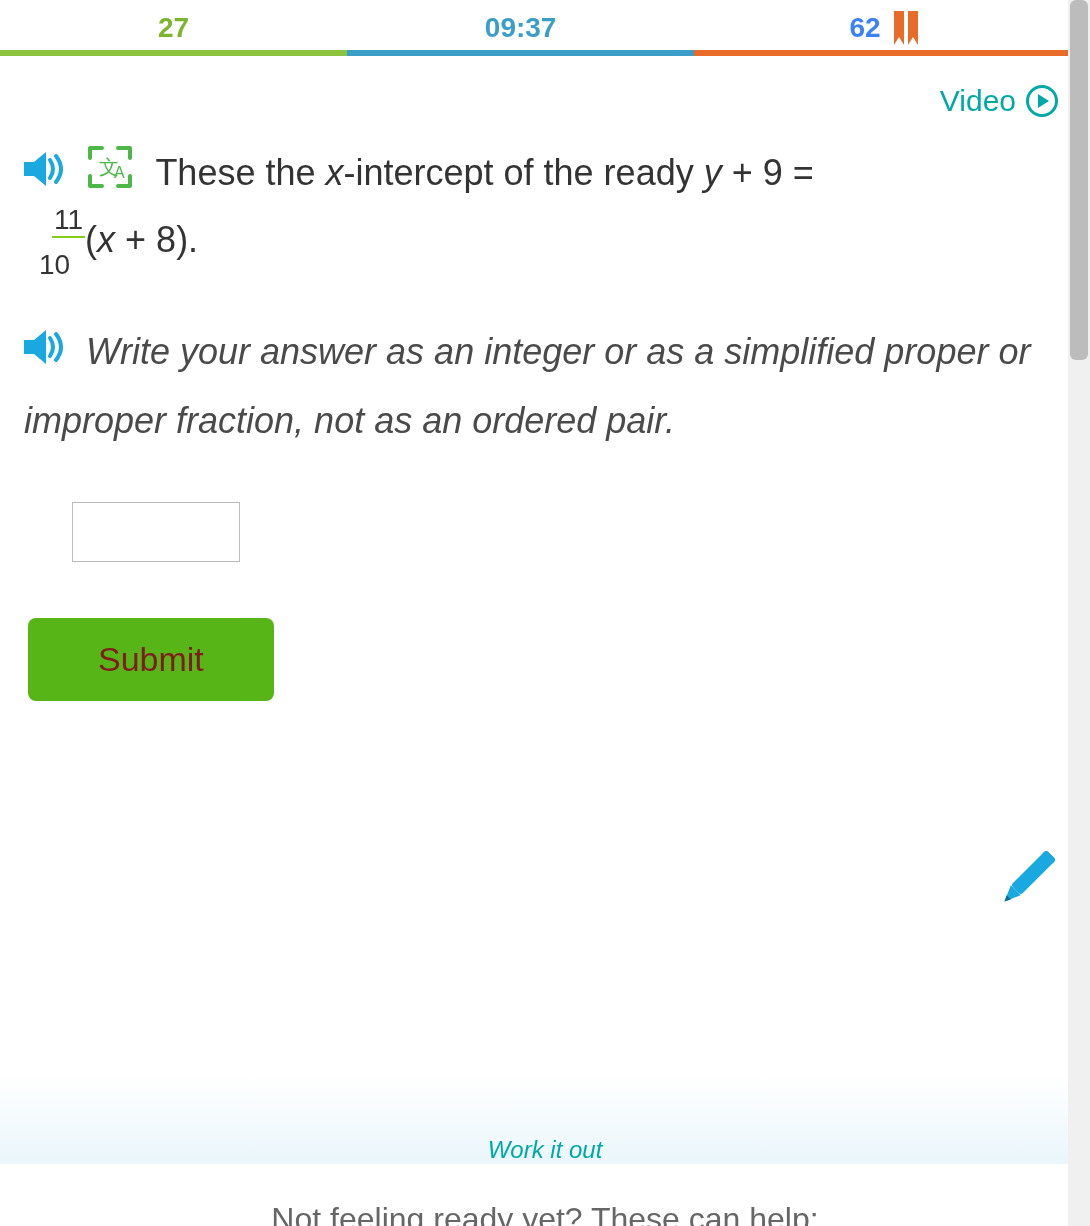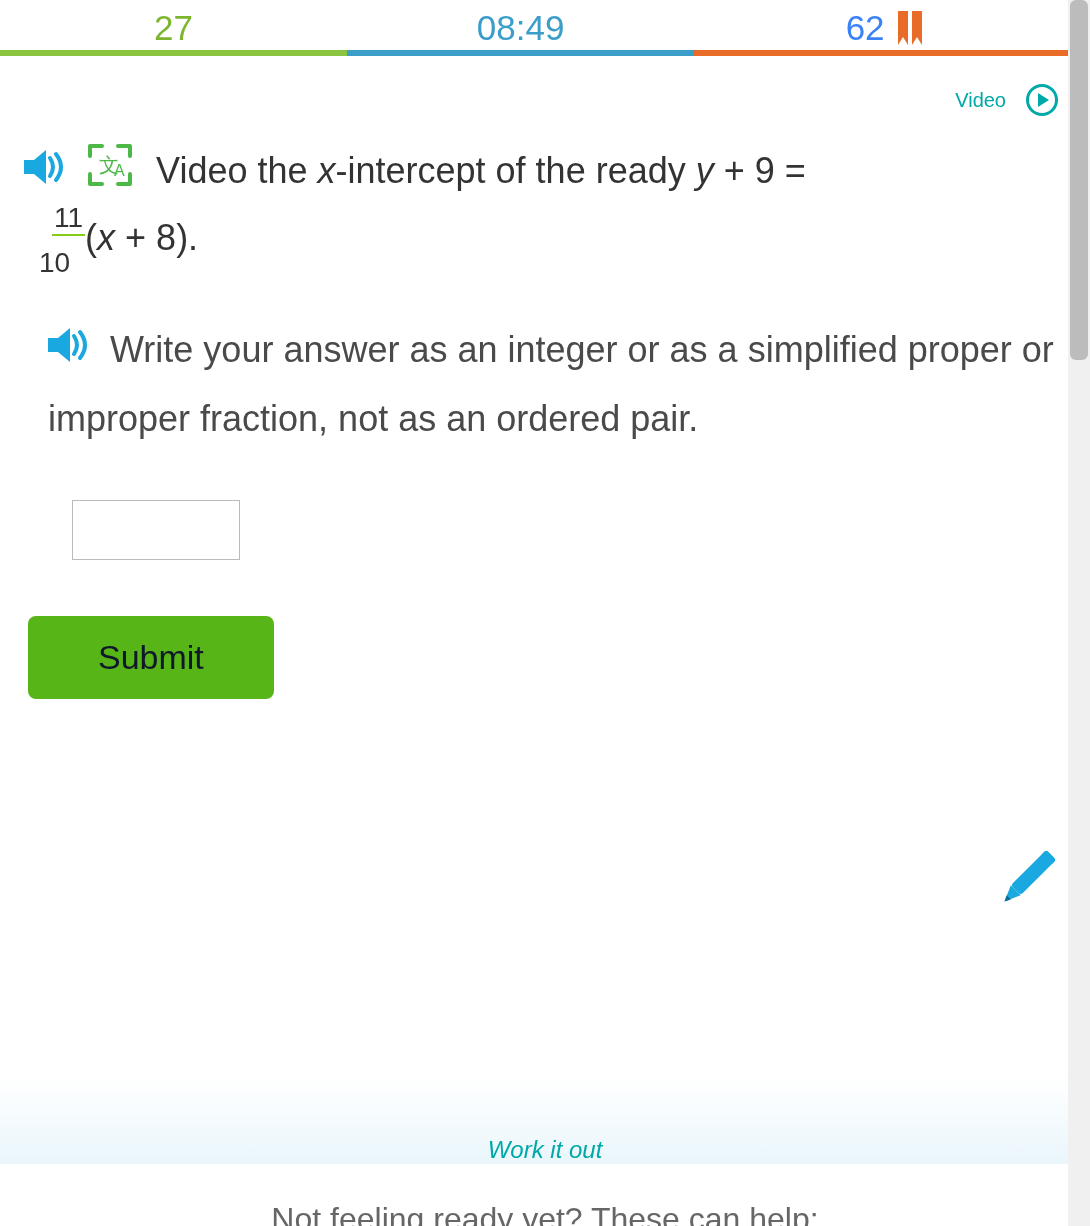--- a/index.html
+++ b/index.html
@@ -14,22 +14,23 @@
   .stats-bar {
     display: flex;
     height: 56px;
     border-bottom: 1px solid #ddd;
   }
   .stat-cell {
     flex: 1;
     display: flex;
     align-items: center;
     justify-content: center;
-    font-size: 35px;
+    font-size: 28px;
     position: relative;
+    font-weight: bold;
   }
   .stat-cell .underline {
     position: absolute;
     bottom: -1px;
     left: 0; right: 0;
     height: 6px;
   }
   .stat-green { color: #7db52e; }
   .stat-green .underline { background: #8bc53f; }
   .stat-blue { color: #3b9ec9; }
@@ -40,26 +41,26 @@
   .right-edge { width: 14px; background: #e86c28; }
 
   .content {
     padding: 20px 24px 0 24px;
     position: relative;
     height: calc(100% - 56px);
   }
   .video-link {
     text-align: right;
     color: #00a9a7;
-    font-size: 20px;
+    font-size: 30px;
     padding: 8px 8px 24px 0;
     display: flex;
     justify-content: flex-end;
     align-items: center;
-    gap: 20px;
+    gap: 10px;
   }
   .play-circle {
     width: 32px; height: 32px;
     border: 3px solid #00a9a7;
     border-radius: 50%;
     display: inline-flex;
     align-items: center;
     justify-content: center;
   }
   .play-tri {
@@ -91,41 +92,41 @@
     vertical-align: middle;
     text-align: center;
     font-size: 28px;
     line-height: 1;
   }
   .frac .num { border-bottom: 2px solid #84cc16; padding: 0 2px 2px; margin-left: 28px; }
   .frac .den { padding-top: 13px; }
 
   .instruction-block {
     font-size: 36px;
+    font-style: italic;
     color: #4a4a4a;
     line-height: 1.85;
     margin-bottom: 48px;
-    margin-left: 24px;
   }
 
   .answer-input {
     width: 168px;
     height: 60px;
     border: 1px solid #bbb;
     background: #fff;
     font-size: 28px;
     padding: 0 10px;
     margin-left: 48px;
     margin-bottom: 56px;
     display: block;
   }
 
   .submit-btn {
     background: #58b518;
-    color: #0f172a;
+    color: #7f1d1d;
     font-size: 34px;
     border: none;
     border-radius: 8px;
     padding: 22px 70px;
     cursor: pointer;
     margin-left: 4px;
   }
 
   .pencil {
     position: absolute;
@@ -173,21 +174,21 @@
 </style>
 </head>
 <body>
 
 <div class="stats-bar">
   <div class="stat-cell stat-green">
     <span>27</span>
     <div class="underline"></div>
   </div>
   <div class="stat-cell stat-blue">
-    <span>08:49</span>
+    <span>09:37</span>
     <div class="underline"></div>
   </div>
   <div class="stat-cell stat-orange">
     <span>62</span>
     <span class="ribbon-icon">
       <svg width="30" height="34" viewBox="0 0 30 34">
         <rect x="3" y="0" width="10" height="34" fill="#e86c28"></rect>
         <rect x="17" y="0" width="10" height="34" fill="#e86c28"></rect>
         <polygon points="3,34 8,26 13,34" fill="#fff"></polygon>
         <polygon points="17,34 22,26 27,34" fill="#fff"></polygon>
@@ -214,21 +215,21 @@
         <path d="M32 6 Q42 19 32 32" stroke="#1aa8e0" stroke-width="4" fill="none" stroke-linecap="round"></path>
       </svg>
     </span>
     <span class="translate-icon">
       <svg width="48" height="42" viewBox="0 0 48 42">
         <path d="M4 2 L4 12 M4 2 L16 2 M4 40 L4 30 M4 40 L16 40 M44 2 L44 12 M44 2 L32 2 M44 40 L44 30 M44 40 L32 40" stroke="#4db848" stroke-width="4" fill="none" stroke-linecap="round"></path>
         <text x="13" y="28" font-size="20" fill="#4db848" font-family="sans-serif">文</text>
         <text x="28" y="32" font-size="16" fill="#4db848" font-family="sans-serif">A</text>
       </svg>
     </span>
-    <span>Video the </span><i>x</i><span>-intercept of the ready </span><i>y</i> + 9 =
+    <span>These the </span><i>x</i><span>-intercept of the ready </span><i>y</i> + 9 =
     <br>
     <span class="frac">
       <div class="num">11</div>
       <div class="den">10</div>
     </span><span style="font-style:normal">(</span><i>x</i><span style="font-style:normal"> + 8).</span>
   </div>
 
   <div class="instruction-block">
     <span class="speaker-icon">
       <svg width="44" height="38" viewBox="0 0 44 38">

